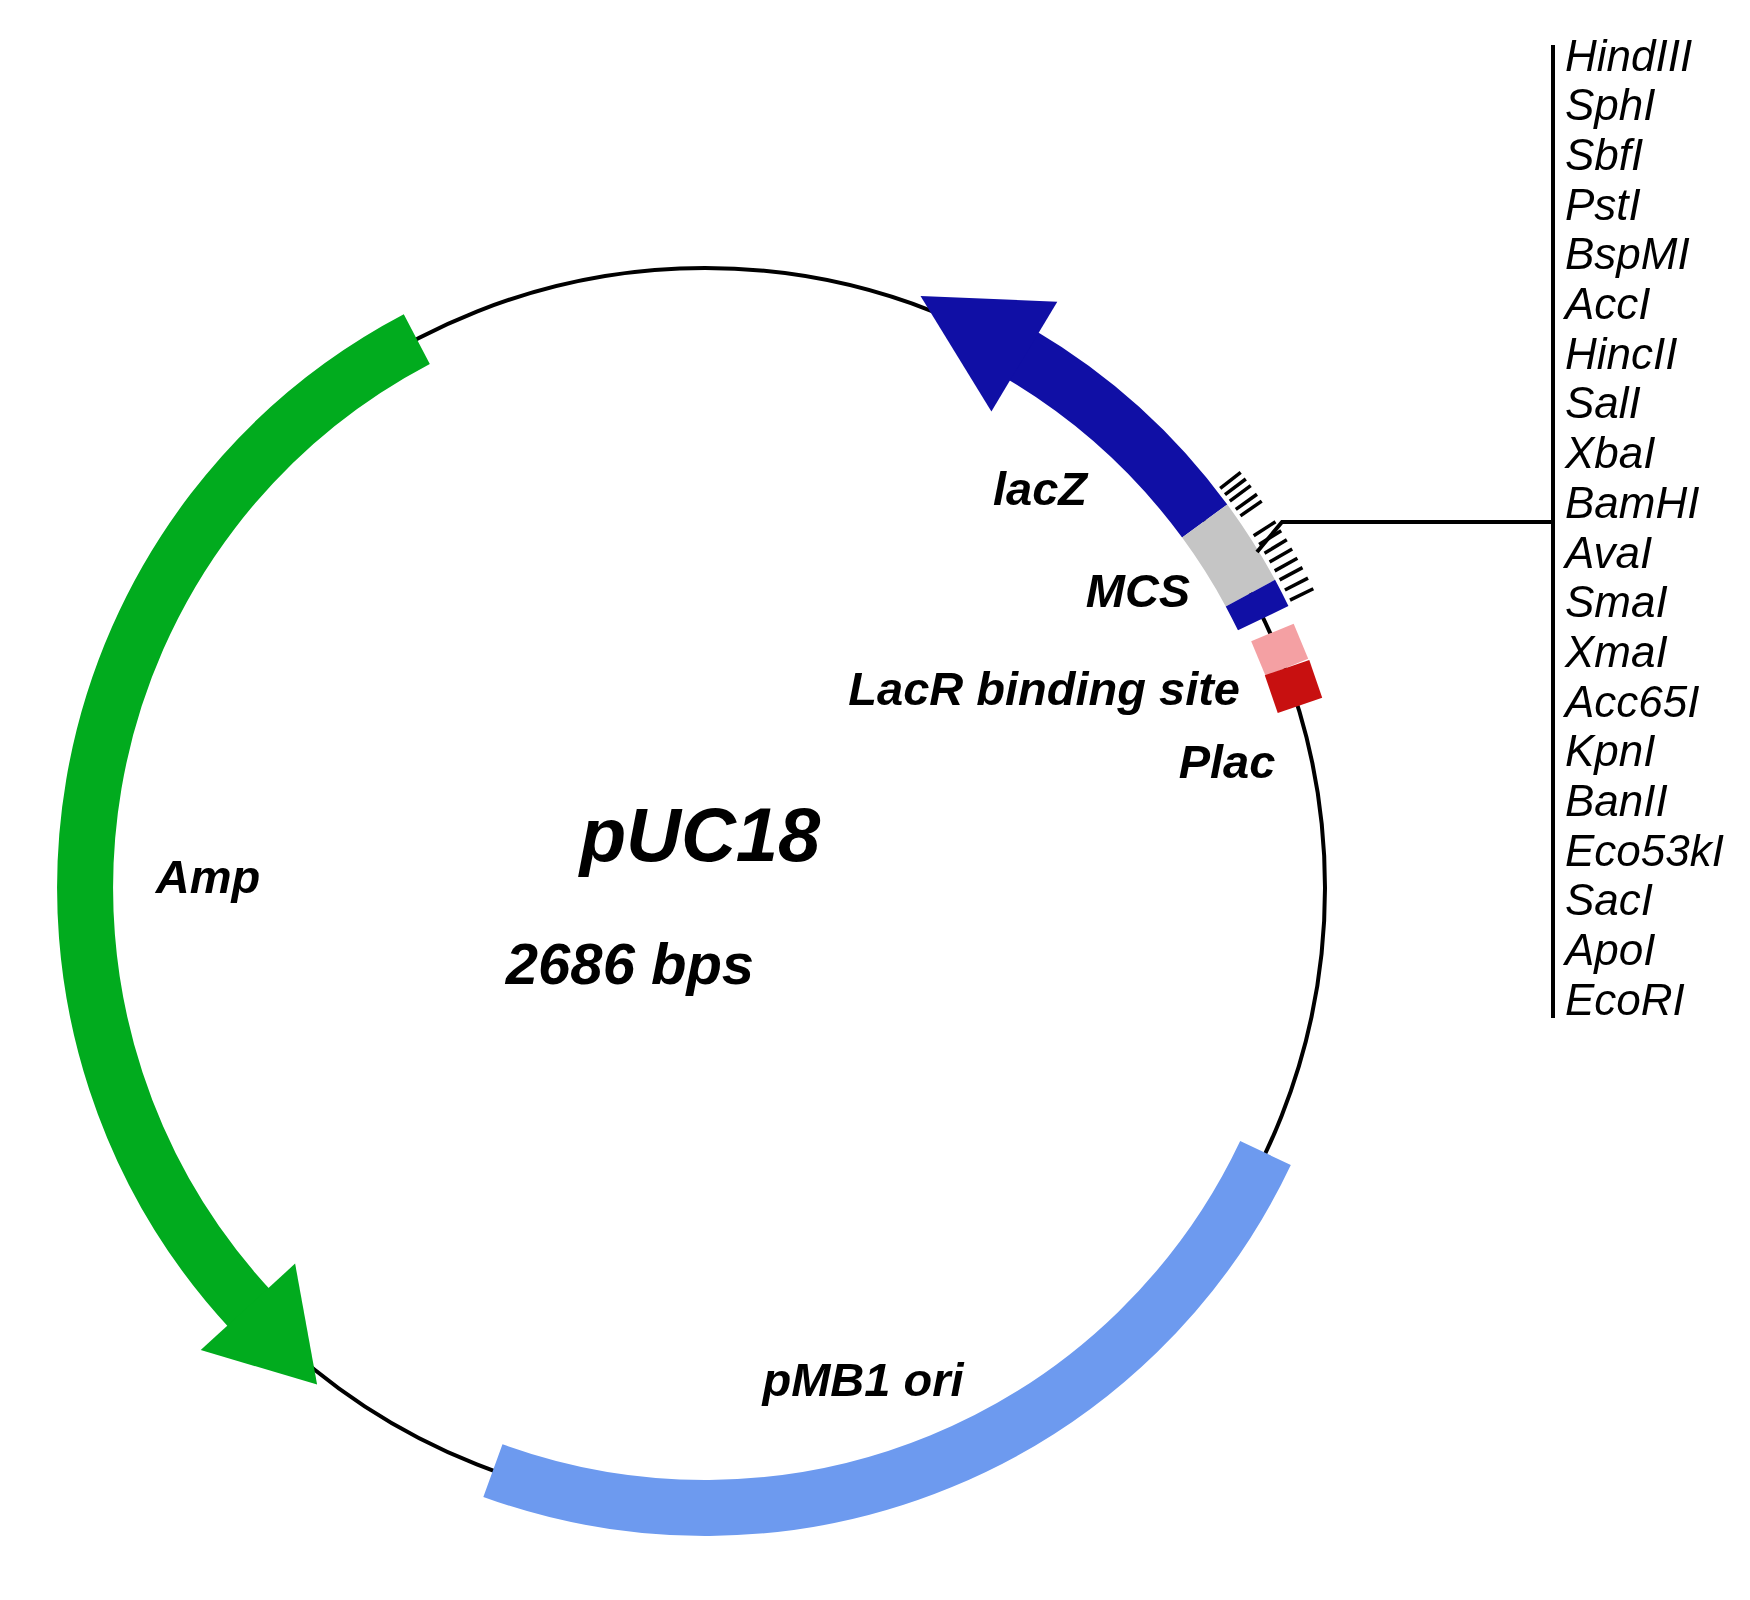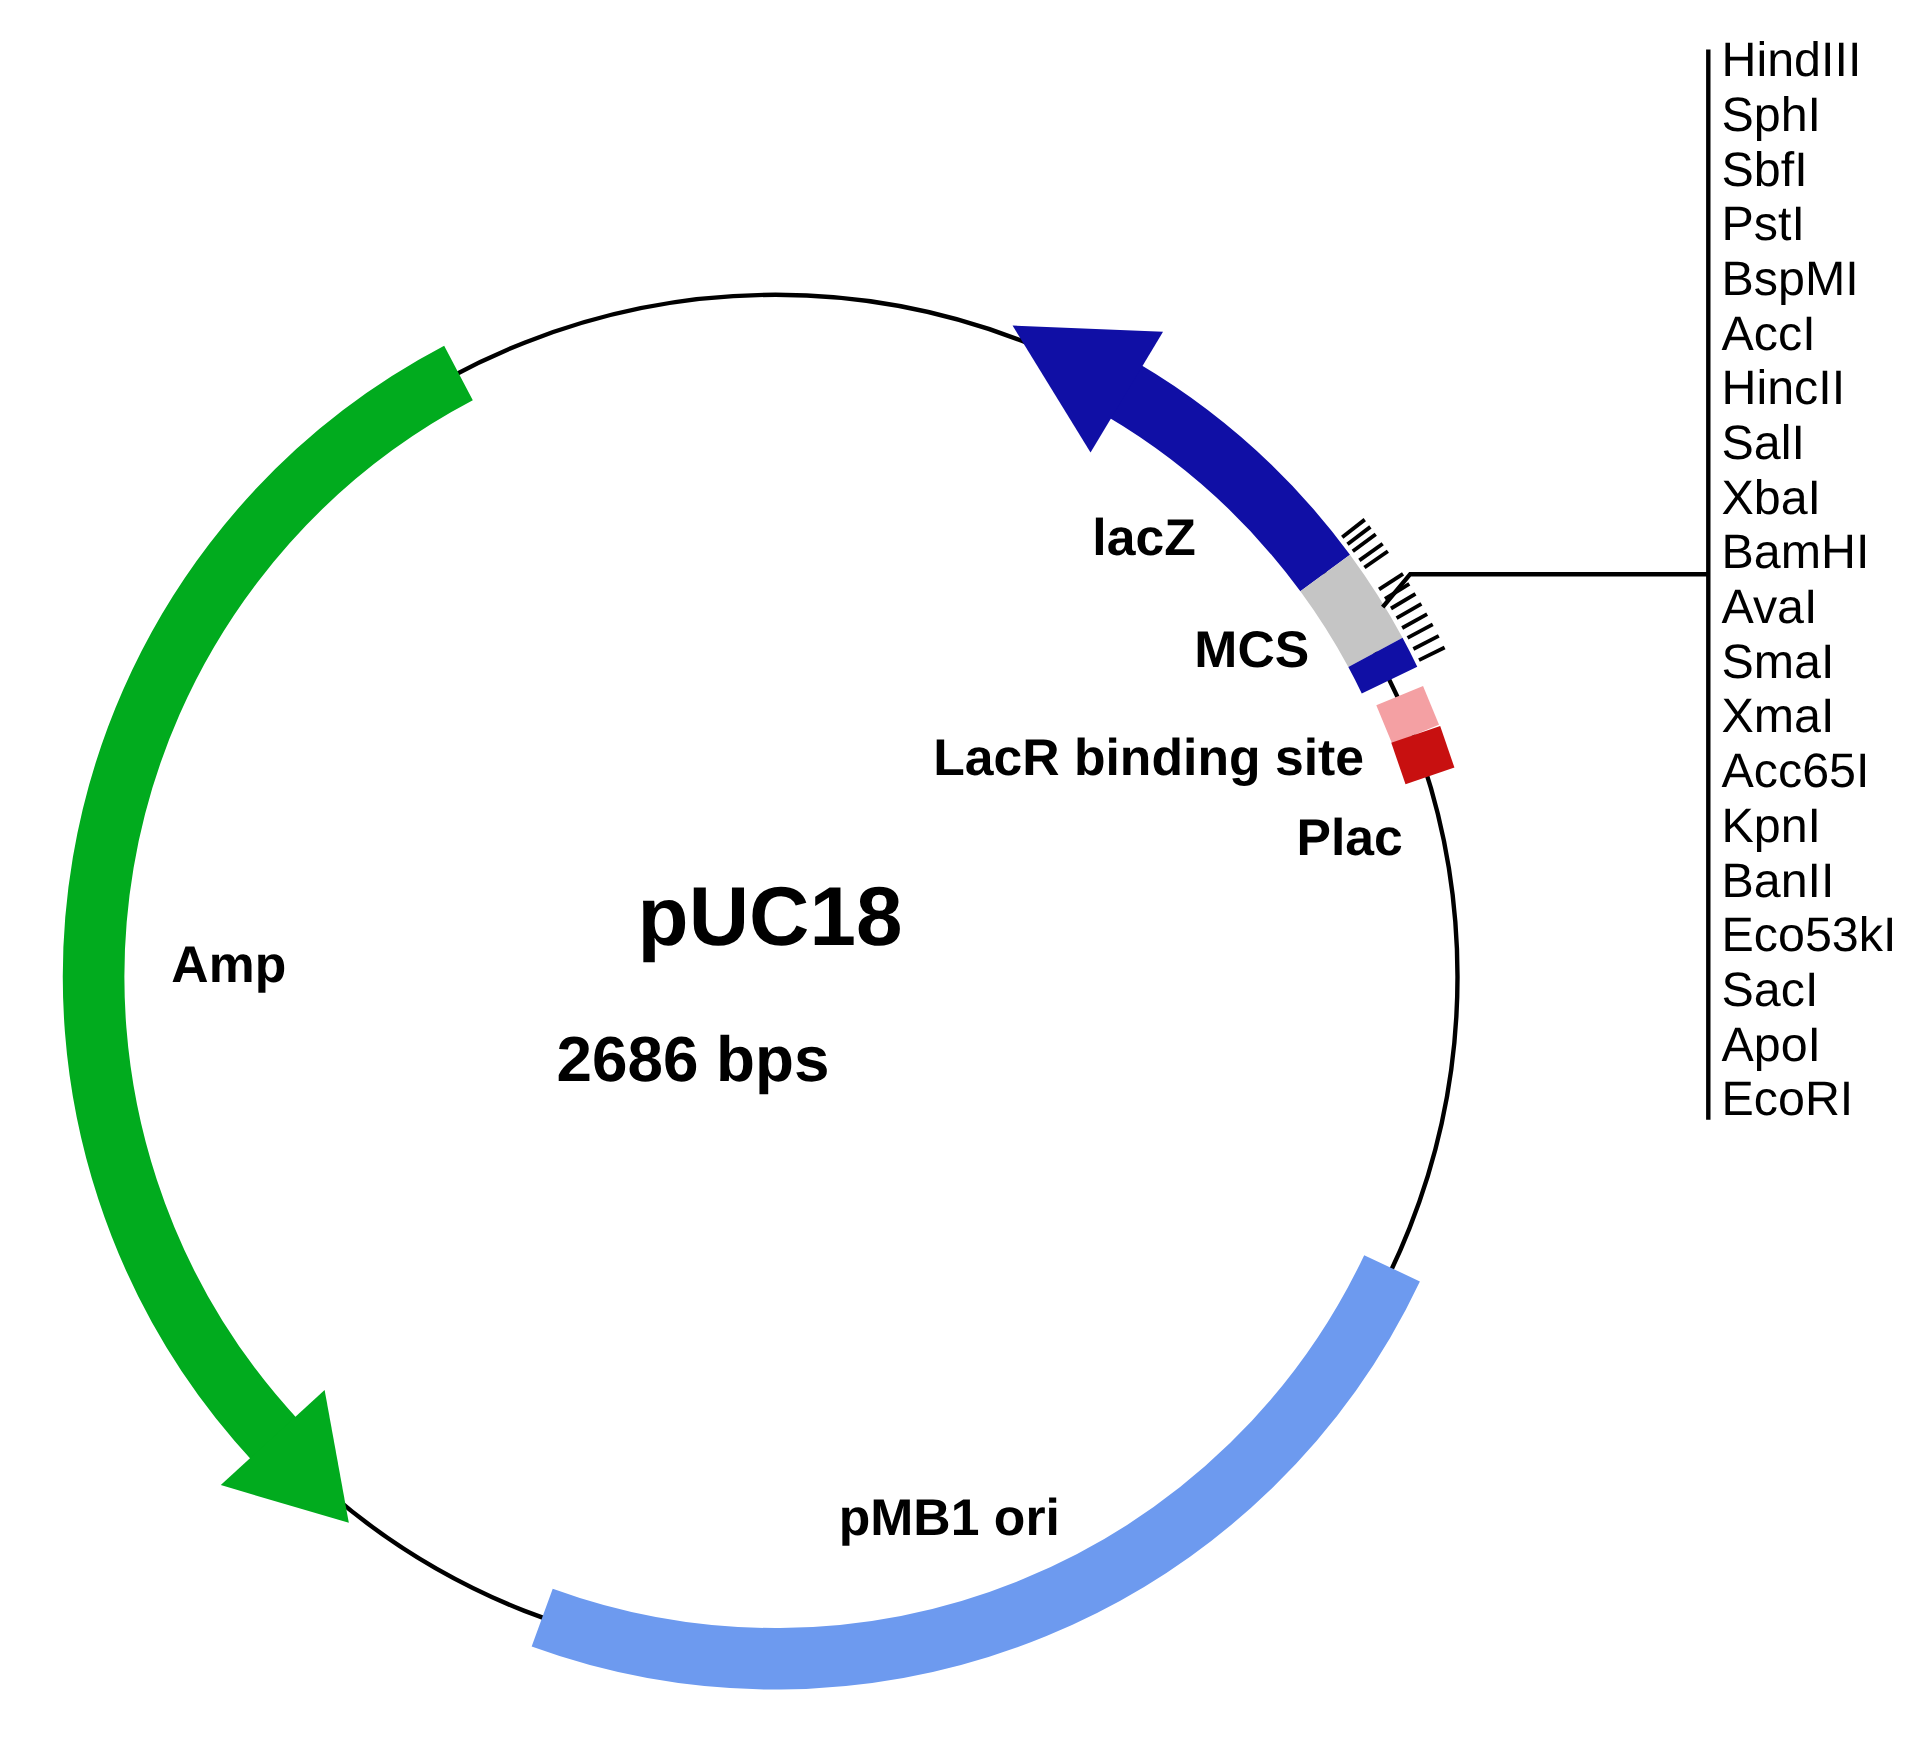--- a/index.html
+++ b/index.html
@@ -6,20 +6,21 @@
     margin: 0; padding: 0;
     background: #ffffff;
     font-family: "Liberation Sans", sans-serif;
   }
   #stage {
     position: relative;
     width: 1750px;
     height: 1600px;
     background: #ffffff;
     overflow: hidden;
+    font-style: italic;
   }
   svg text { user-select: none; }
 </style>
 </head>
 <body>
 
 <div id="stage">
   <svg id="map" width="1750" height="1600" viewBox="0 0 1750 1600" xmlns="http://www.w3.org/2000/svg">
       <circle cx="705" cy="888" r="620" fill="none" stroke="#000000" stroke-width="4"></circle>
       <path d="M 251.6 1310.8 A 620 620 0 0 1 416.8 339.1" fill="none" stroke="#01AB1E" stroke-width="56" stroke-linecap="butt"></path>

